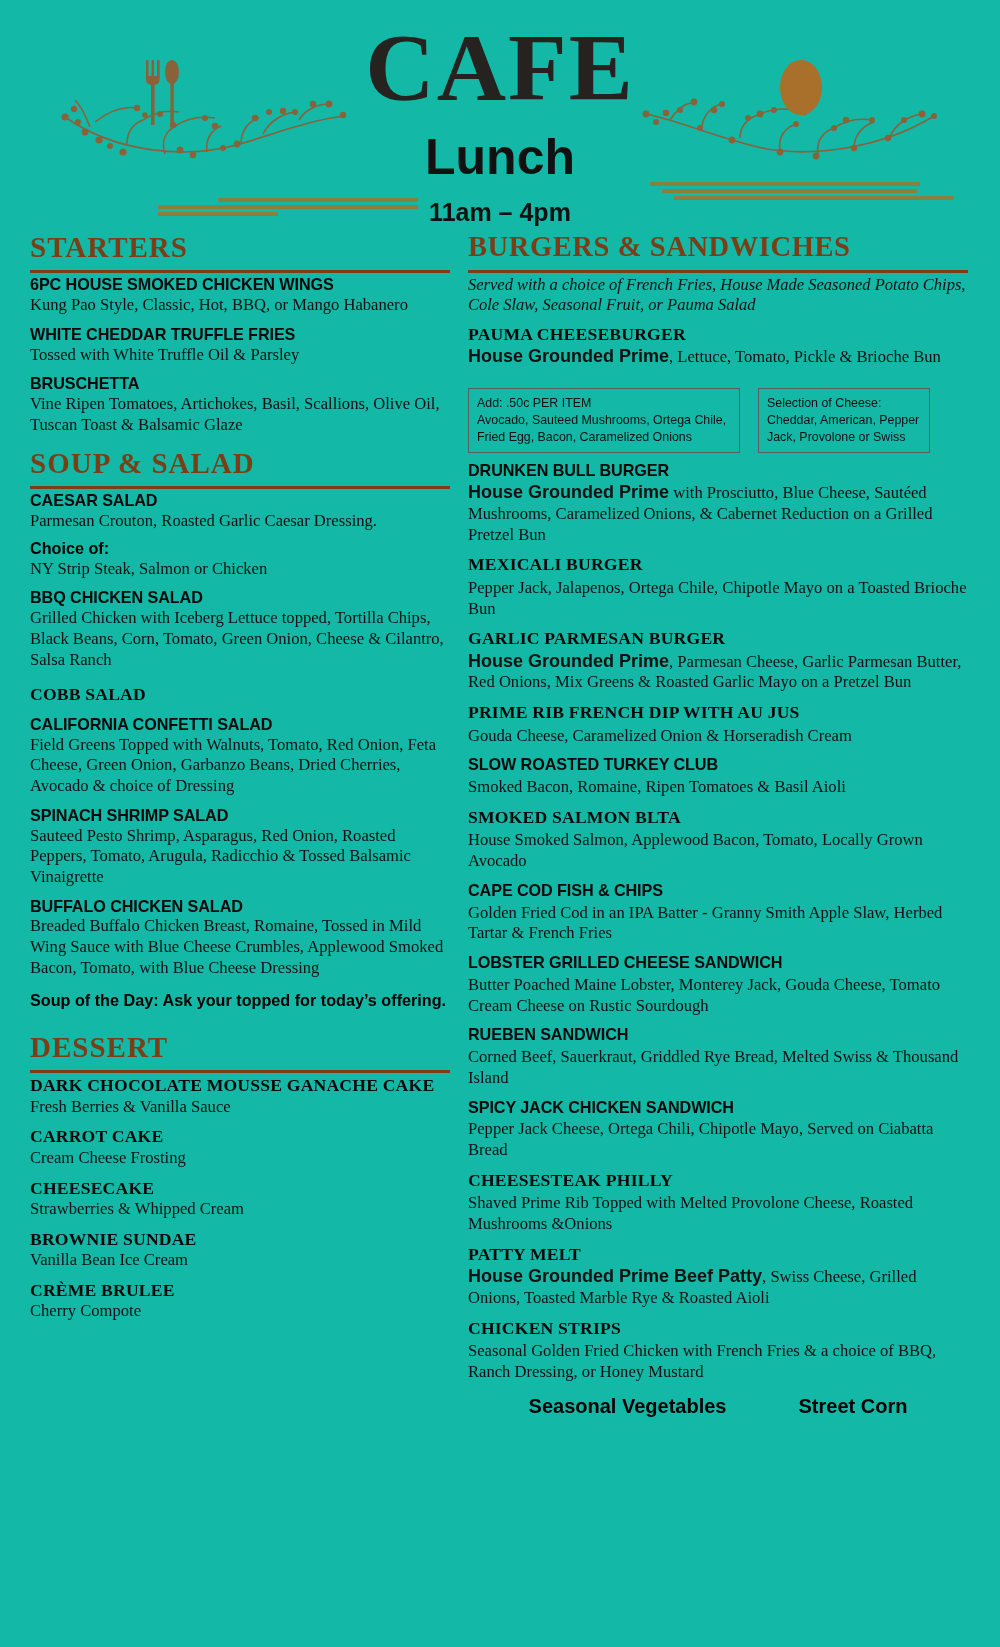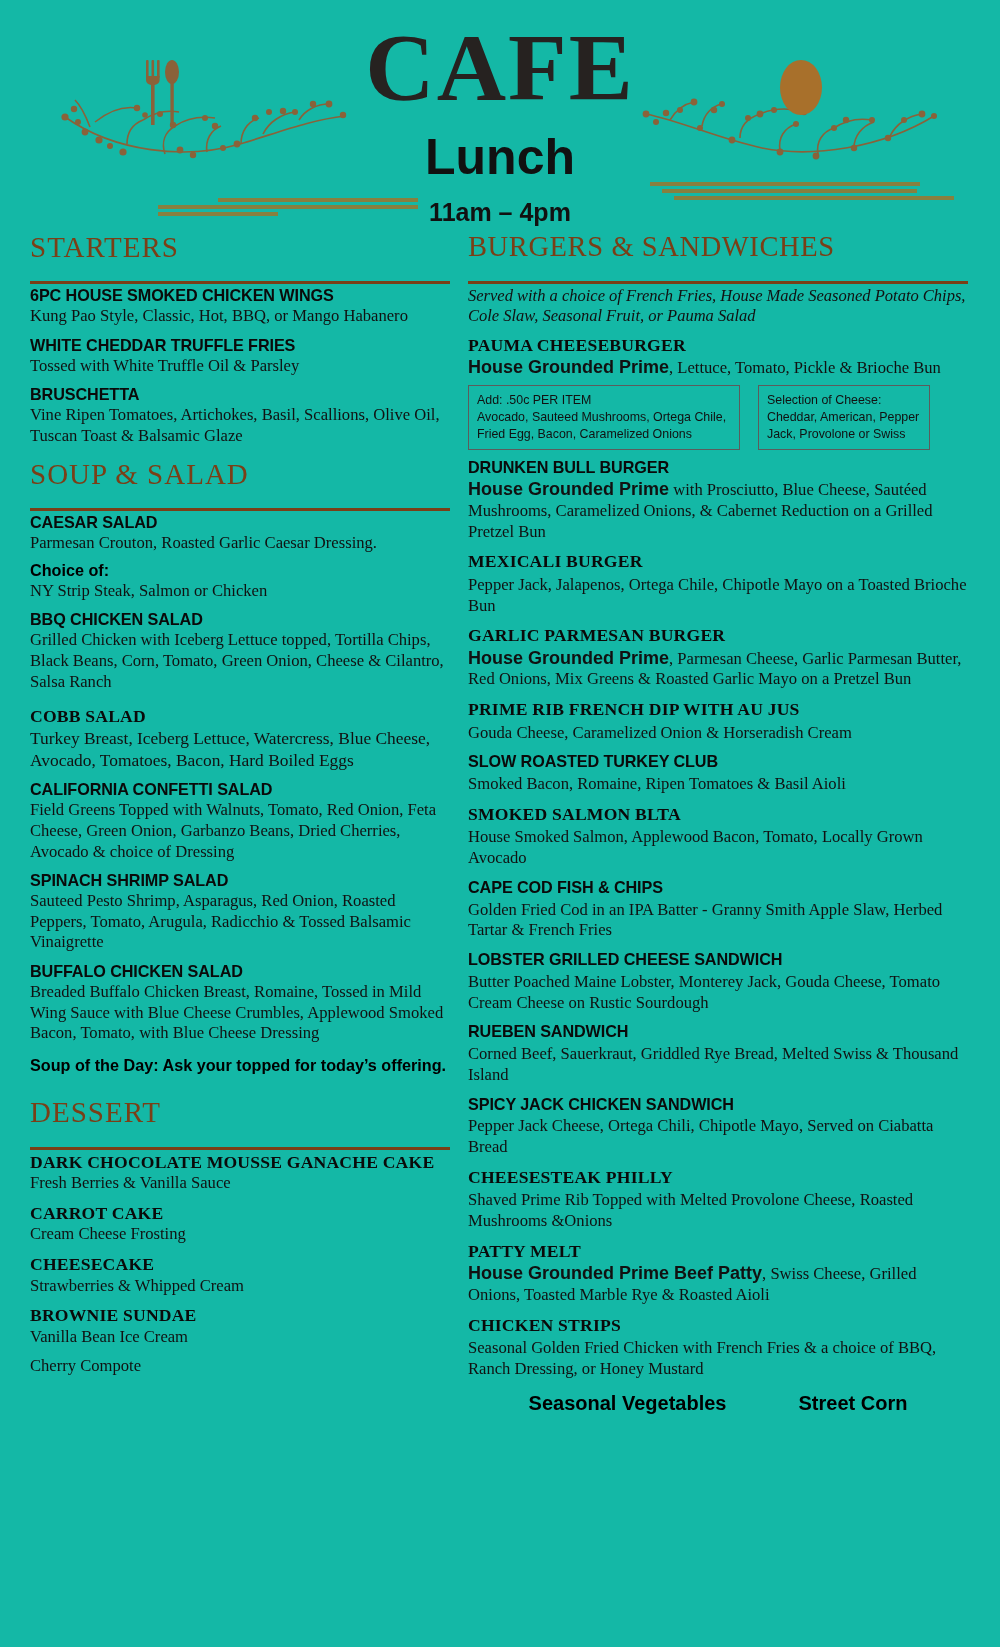--- a/index.html
+++ b/index.html
@@ -67,26 +67,26 @@
   .rule-left  { left: 158px; top: 198px; }
   .rule-right { left: 650px; top: 182px; }
 
   
   .columns { position: relative; padding: 0 26px 0 30px; }
   .col-left  { position: absolute; left: 30px;  top: 0; width: 420px; }
   .col-right { position: absolute; left: 468px; top: 0; width: 500px; }
 
   .section-head {
     font-family: "Liberation Serif", "DejaVu Serif", serif;
-    font-weight: normal;
+    font-weight: bold;
     font-size: 29px;
     letter-spacing: 1px;
     color: #7a3f17;
     border-bottom: 3px solid #7a3f17;
-    padding-bottom: 18px;
+    padding-bottom: 7px;
     margin-bottom: 2px;
     line-height: 1.08;
     white-space: nowrap;
   }
   .section-head.wide { font-size: 28.5px; letter-spacing: 0.6px; }
 
   .served-note {
     font-family: "Liberation Serif", "DejaVu Serif", serif;
     font-style: italic;
     font-size: 16.5px;
@@ -129,21 +129,21 @@
   }
   .note-bold {
     font-family: "Liberation Sans", "DejaVu Sans", sans-serif;
     font-weight: bold;
     font-size: 16.2px;
     line-height: 1.25;
     margin: 11px 0 22px 0;
   }
 
   
-  .addon-row { display: flex; gap: 18px; margin: 6px 0 8px 0; }
+  .addon-row { display: flex; gap: 18px; margin: 20px 0 8px 0; }
   .addon-box {
     border: 1px solid #5c5c5c;
     padding: 6px 8px 7px 8px;
     font-family: "Liberation Sans", "DejaVu Sans", sans-serif;
     font-size: 12.4px;
     line-height: 1.35;
     color: #111;
   }
   .addon-box.left  { width: 272px; }
   .addon-box.right { width: 172px; }
@@ -307,21 +307,20 @@
           <div class="item-desc">Parmesan Crouton, Roasted Garlic Caesar Dressing.</div>
           <div class="item-sub">Choice of:</div>
           <div class="item-desc">NY Strip Steak, Salmon or Chicken</div>
         </div>
         <div class="item">
           <div class="item-name">BBQ CHICKEN SALAD</div>
           <div class="item-desc">Grilled Chicken with Iceberg Lettuce topped, Tortilla Chips, Black Beans, Corn, Tomato, Green Onion, Cheese &amp; Cilantro, Salsa Ranch</div>
         </div>
         <div class="item" style="margin-top:14px;">
           <div class="item-name serif">COBB SALAD</div>
-          <div class="item-desc" style="font-size:17.4px;">Turkey Breast, Iceberg Lettuce, Watercress, Blue Cheese, Avocado, Tomatoes, Bacon, Hard Boiled Eggs</div>
         </div>
         <div class="item">
           <div class="item-name">CALIFORNIA CONFETTI SALAD</div>
           <div class="item-desc">Field Greens Topped with Walnuts, Tomato, Red Onion, Feta Cheese, Green Onion, Garbanzo Beans, Dried Cherries, Avocado &amp; choice of Dressing</div>
         </div>
         <div class="item">
           <div class="item-name">SPINACH SHRIMP SALAD</div>
           <div class="item-desc">Sauteed Pesto Shrimp, Asparagus, Red Onion, Roasted Peppers, Tomato, Arugula, Radicchio &amp; Tossed Balsamic Vinaigrette</div>
         </div>
         <div class="item">
@@ -345,20 +344,21 @@
         </div>
         <div class="item">
           <div class="item-name serif">CHEESECAKE</div>
           <div class="item-desc">Strawberries &amp; Whipped Cream</div>
         </div>
         <div class="item">
           <div class="item-name serif">BROWNIE SUNDAE</div>
           <div class="item-desc">Vanilla Bean Ice Cream</div>
         </div>
         <div class="item">
+          <div class="item-name serif">CRÈME BRULEE</div>
           <div class="item-desc">Cherry Compote</div>
         </div>
       </div>
     </div>
 
     <div class="col-right">
 
       <div class="section-head wide">BURGERS &amp; SANDWICHES</div>
 
       <div class="served-note">Served with a choice of French Fries, House Made Seasoned Potato Chips, Cole Slaw, Seasonal Fruit, or Pauma Salad</div>

